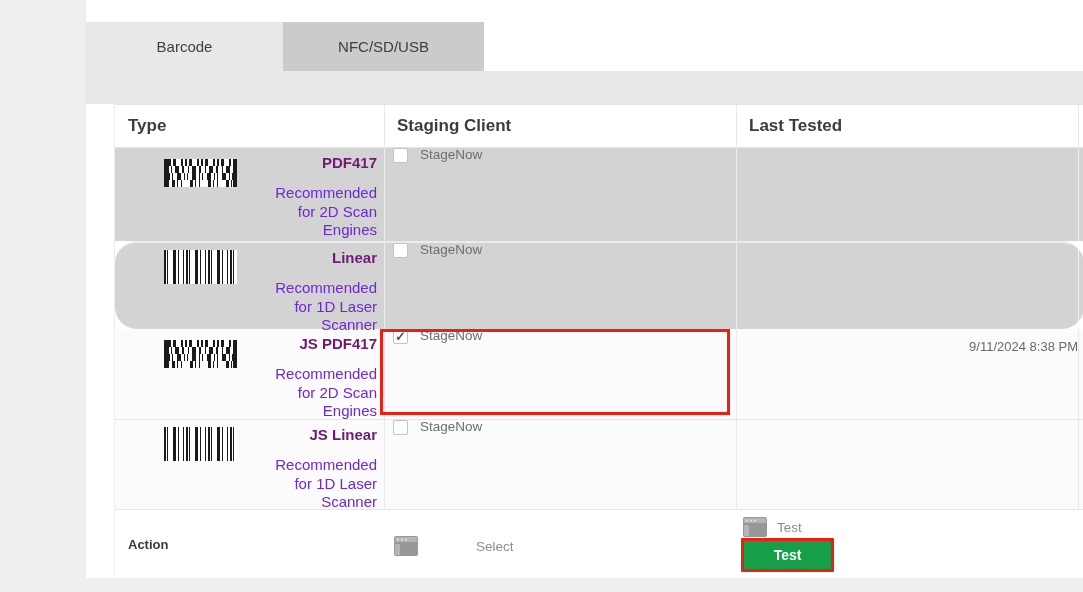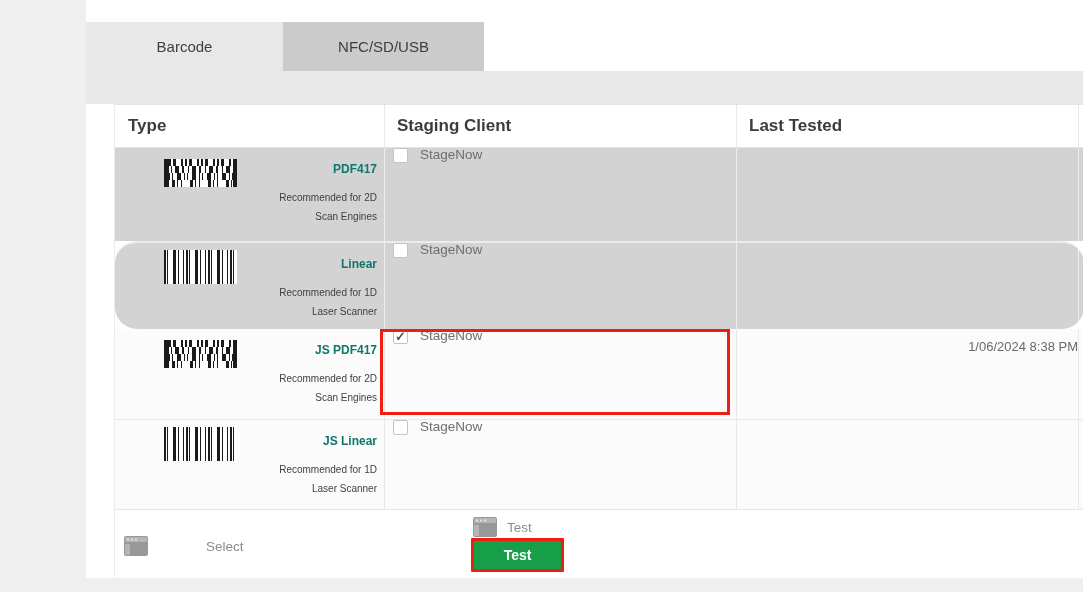--- a/index.html
+++ b/index.html
@@ -41,22 +41,22 @@
           border-left:5px solid #1b1b1b; border-right:4px solid #1b1b1b;
           background-image:
             repeating-linear-gradient(90deg,#1b1b1b 0 2px,transparent 2px 4px,#1b1b1b 4px 7px,transparent 7px 12px,#1b1b1b 12px 14px,transparent 14px 16px),
             repeating-linear-gradient(90deg,transparent 0 2px,#1b1b1b 2px 3px,transparent 3px 6px,#1b1b1b 6px 10px,transparent 10px 13px,#1b1b1b 13px 15px,transparent 15px 17px),
             repeating-linear-gradient(90deg,#1b1b1b 0 1px,transparent 1px 3px,#1b1b1b 3px 4px,transparent 4px 8px,#1b1b1b 8px 12px,transparent 12px 15px),
             repeating-linear-gradient(90deg,transparent 0 3px,#1b1b1b 3px 6px,transparent 6px 8px,#1b1b1b 8px 9px,transparent 9px 12px,#1b1b1b 12px 13px,transparent 13px 18px);
           background-size:100% 7px; background-position:0 0,0 7px,0 14px,0 21px; background-repeat:no-repeat; }
   .bc1d { width:73px; height:34px; margin-top:7px;
           background:repeating-linear-gradient(90deg,#1b1b1b 0 2px,#fff 2px 3px,#1b1b1b 3px 4px,#fff 4px 9px,#1b1b1b 9px 12px,#fff 12px 14px,#1b1b1b 14px 15px,#fff 15px 19px,#1b1b1b 19px 20px,#fff 20px 22px); }
   .typetext { margin-left:36px; width:104px; }
-  .typetitle { margin-top:14px; font-size:12px; font-weight:bold; color:#0f766e; }
-  .typedesc  { margin-top:13px; font-size:10px; line-height:18.5px; color:#404040; }
+  .typetitle { margin-top:6px; font-size:15px; font-weight:bold; color:#701a75; }
+  .typedesc  { margin-top:13px; font-size:15px; line-height:18.5px; color:#6d28d9; }
 
   
   .stagecell { display:flex; align-items:flex-start; padding:0 0 0 8px; }
   .checkbox { width:15px; height:15px; flex:none; background:#ffffff; border:1px solid #c3c3c3; border-radius:2px;
               position:relative; cursor:pointer; }
   .checkbox[data-checked="true"]::after { content:"✓"; position:absolute; left:1px; top:-1px;
               font-size:13px; font-weight:bold; color:#575757; }
   .cblabel { margin-left:12px; font-size:13.5px; color:#6e6e6e; margin-top:-1px; }
 
   
@@ -151,21 +151,21 @@
             </div>
           <div class="typetext">
             <div class="typetitle">JS PDF417</div>
             <div class="typedesc">Recommended for 2D Scan Engines</div>
           </div>
         </div>
         <div class="cell c2 stagecell">
           <span class="checkbox" data-checked="true"></span>
           <span class="cblabel">StageNow</span>
         </div>
-        <div class="cell c3 datecell">1/06/2024 8:38 PM</div>
+        <div class="cell c3 datecell">9/11/2024 8:38 PM</div>
         <div class="cell c4"></div>
       </div>
 
       <div class="trow rw r4">
         <div class="cell c1 typecell">
           <div class="bcwrap">
               <div class="bc1d"></div>
             </div>
           <div class="typetext">
             <div class="typetitle">JS Linear</div>
@@ -174,20 +174,21 @@
         </div>
         <div class="cell c2 stagecell">
           <span class="checkbox" data-checked="false"></span>
           <span class="cblabel">StageNow</span>
         </div>
         <div class="cell c3 datecell"></div>
         <div class="cell c4"></div>
       </div>
 
       <div class="trow raction">
+        <div class="cell c1 actlabel">Action</div>
         <div class="cell c2 actioncell">
           <div class="iconrow selectrow">
             <span class="winicon"></span>
             <span class="graylabel">Select</span>
           </div>
         </div>
         <div class="cell c3 actioncell">
           <div class="iconrow testrow">
             <span class="winicon"></span>
             <span class="graylabel">Test</span>

